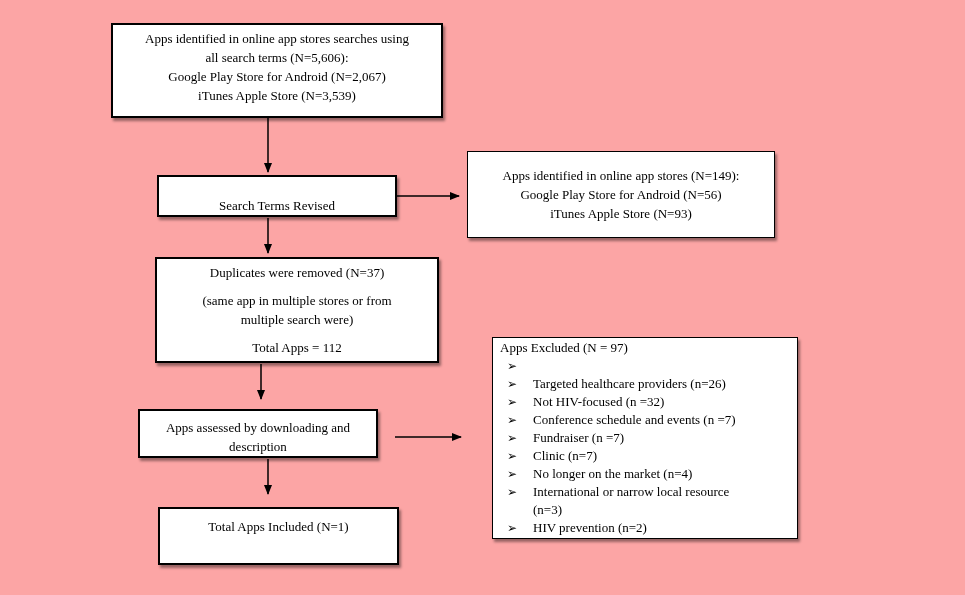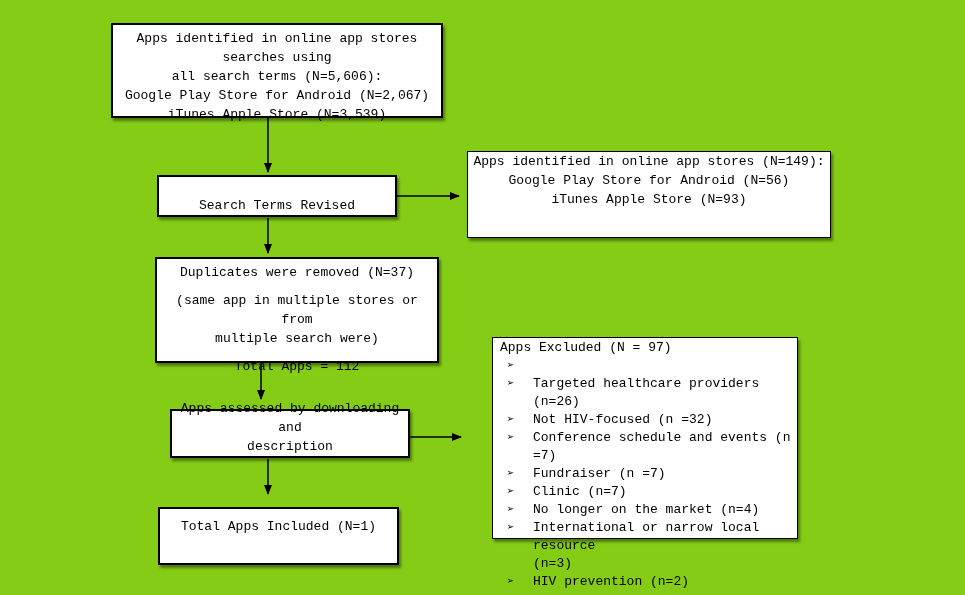--- a/index.html
+++ b/index.html
@@ -1,21 +1,21 @@
 <!DOCTYPE html>
 <html><head>
 <meta charset="utf-8">
 <style>
   html, body { margin: 0; padding: 0; background: #ffffff; }
   .canvas {
     position: relative;
     width: 965px;
     height: 595px;
-    background: #84cc16;
-    font-family: Liberation Mono, monospace;
+    background: #fca5a5;
+    font-family: Liberation Serif, serif;
     font-size: 13px;
     color: #000000;
     overflow: hidden;
   }
   .arrows {
     position: absolute;
     left: 0; top: 0;
     width: 965px; height: 595px;
     pointer-events: none;
   }
@@ -34,24 +34,24 @@
   .vcenter {
     display: flex;
     align-items: flex-end;
     justify-content: center;
     text-align: center;
   }
   
   .b-identified   { left: 111px; top:  23px; width: 332px; height: 95px; padding-top: 4px; }
   .b-revised      { left: 157px; top: 175px; width: 240px; height: 42px; }
   .b-duplicates   { left: 155px; top: 257px; width: 284px; height: 106px; padding-top: 4px; }
-  .b-assessed     { left: 170px; top: 409px; width: 240px; height: 49px; }
+  .b-assessed     { left: 138px; top: 409px; width: 240px; height: 49px; }
   .b-included     { left: 158px; top: 507px; width: 241px; height: 58px; padding-top: 8px; }
   
-  .b-identified2  { left: 467px; top: 151px; width: 364px; height: 87px; padding-top: 0; }
+  .b-identified2  { left: 467px; top: 151px; width: 308px; height: 87px; padding-top: 14px; }
   .b-excluded     { left: 492px; top: 329px; width: 306px; height: 202px; padding: 1px 6px 0 7px; line-height: 18px; margin-top: 8px; }
   .dup-note  { margin-top: 9px; }
   .dup-total { margin-top: 9px; }
   .ex-row { display: flex; align-items: flex-start; }
   .ex-bullet { width: 33px; padding-left: 7px; box-sizing: border-box; flex: 0 0 auto; font-size: 12px; }
   .ex-text { flex: 1 1 auto; }
 </style>
 </head>
 <body>
 

